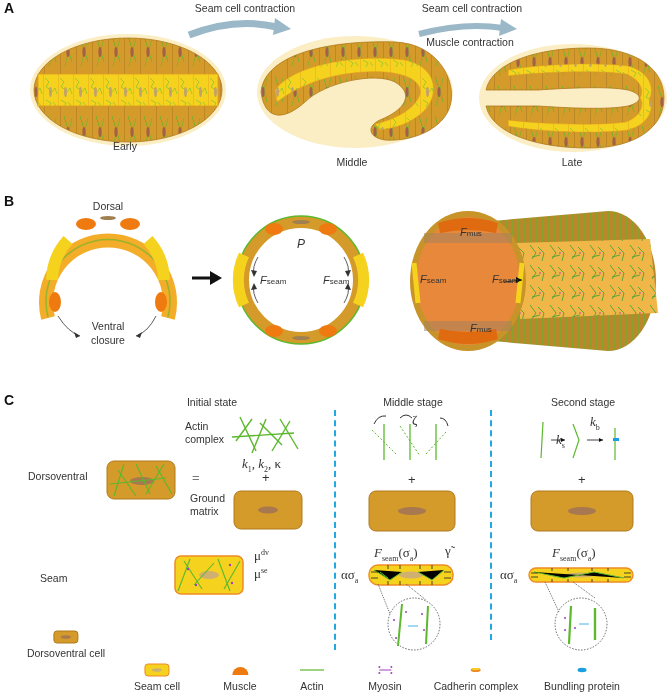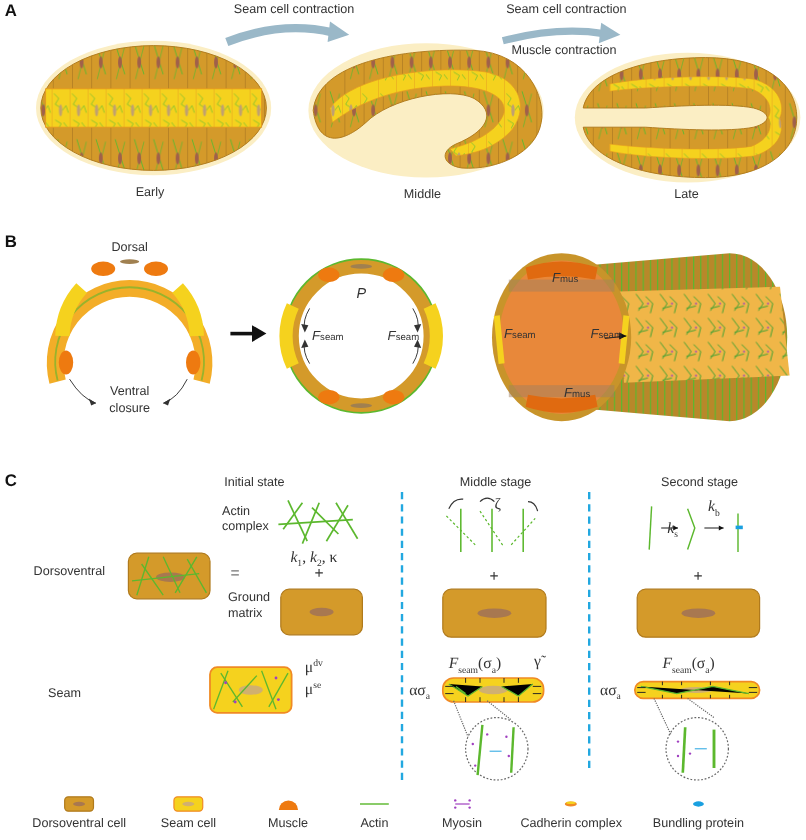--- a/index.html
+++ b/index.html
@@ -47,21 +47,21 @@
       <rect width="15" height="40" fill="#f5d21e"></rect>
       <line x1="0" y1="0" x2="0" y2="40" stroke="#e49a20" stroke-width="0.8"></line>
       <path d="M2,6 l4,4 l-3,5 l5,3 M9,20 l3,-4 l2,6 M3,28 l5,3 l-2,4 M10,30 l3,4" stroke="#6cbf30" stroke-width="0.6" fill="none"></path>
       <ellipse cx="7.5" cy="20" rx="1.4" ry="5" fill="#c0a070"></ellipse>
     </pattern>
   </defs>
   <ellipse cx="100" cy="58" rx="98" ry="56" fill="#fbeec4"></ellipse>
   <ellipse cx="100" cy="58" rx="94" ry="52" fill="url(#dvcells)" stroke="#b07a1c" stroke-width="0.8"></ellipse>
   <rect x="10" y="42" width="180" height="32" fill="url(#seamcells)" stroke="#e49a20" stroke-width="0.8"></rect>
 </svg>
-<div class="lbl ctr" style="left:125px;top:154px;">Early</div>
+<div class="lbl ctr" style="left:125px;top:140px;">Early</div>
 
 <svg width="200" height="120" style="left:255px;top:32px;">
   <ellipse cx="100" cy="60" rx="98" ry="56" fill="#fbeec4"></ellipse>
   <path d="M6,60 C10,20 80,8 140,10 C185,12 200,50 196,70 C192,95 160,110 130,108 C115,106 110,95 125,88 C150,78 160,62 140,50 C120,40 70,50 50,70 C30,88 10,90 6,60 Z" fill="url(#dvcells)" stroke="#b07a1c" stroke-width="0.8"></path>
   <path d="M20,58 C40,30 110,22 150,28 C180,34 186,60 170,78 C156,92 140,96 125,98 L120,92 C138,88 160,78 165,62 C168,45 140,38 110,40 C70,42 40,56 22,70 Z" fill="url(#seamcells)" stroke="#e49a20" stroke-width="0.6"></path>
 </svg>
 <div class="lbl ctr" style="left:352px;top:156px;">Middle</div>
 
 <svg width="190" height="112" style="left:478px;top:42px;">
   <ellipse cx="95" cy="56" rx="94" ry="54" fill="#fbeec4"></ellipse>
@@ -337,21 +337,21 @@
   <line x1="26" y1="24" x2="24" y2="62" stroke="#5cb82e" stroke-width="2.2"></line>
   <line x1="50" y1="26" x2="50" y2="58" stroke="#5cb82e" stroke-width="2.4"></line>
   <line x1="34" y1="42" x2="44" y2="42" stroke="#1aa0e0" stroke-width="0.8"></line>
   <g fill="#a040c0">
       <circle cx="20" cy="36" r="1"></circle>
       <circle cx="20" cy="48" r="1"></circle>
       <circle cx="30" cy="46" r="1"></circle>
     </g>
 </svg>
 
-<div class="legend-item" style="left:66px;top:662px;text-align:center;">
+<div class="legend-item" style="left:66px;top:629px;text-align:center;">
   <div class="sym">
       <svg width="26" height="14" style="position:static">
         <rect x="1" y="1" width="24" height="12" rx="3" fill="#d49a2a" stroke="#b07a1c"></rect>
         <ellipse cx="13" cy="7" rx="5" ry="1.8" fill="#a87850"></ellipse>
       </svg>
     </div>
   <div class="txt">Dorsoventral cell</div>
 </div>
 <div class="legend-item" style="left:157px;top:662px;">
   <div class="sym">

